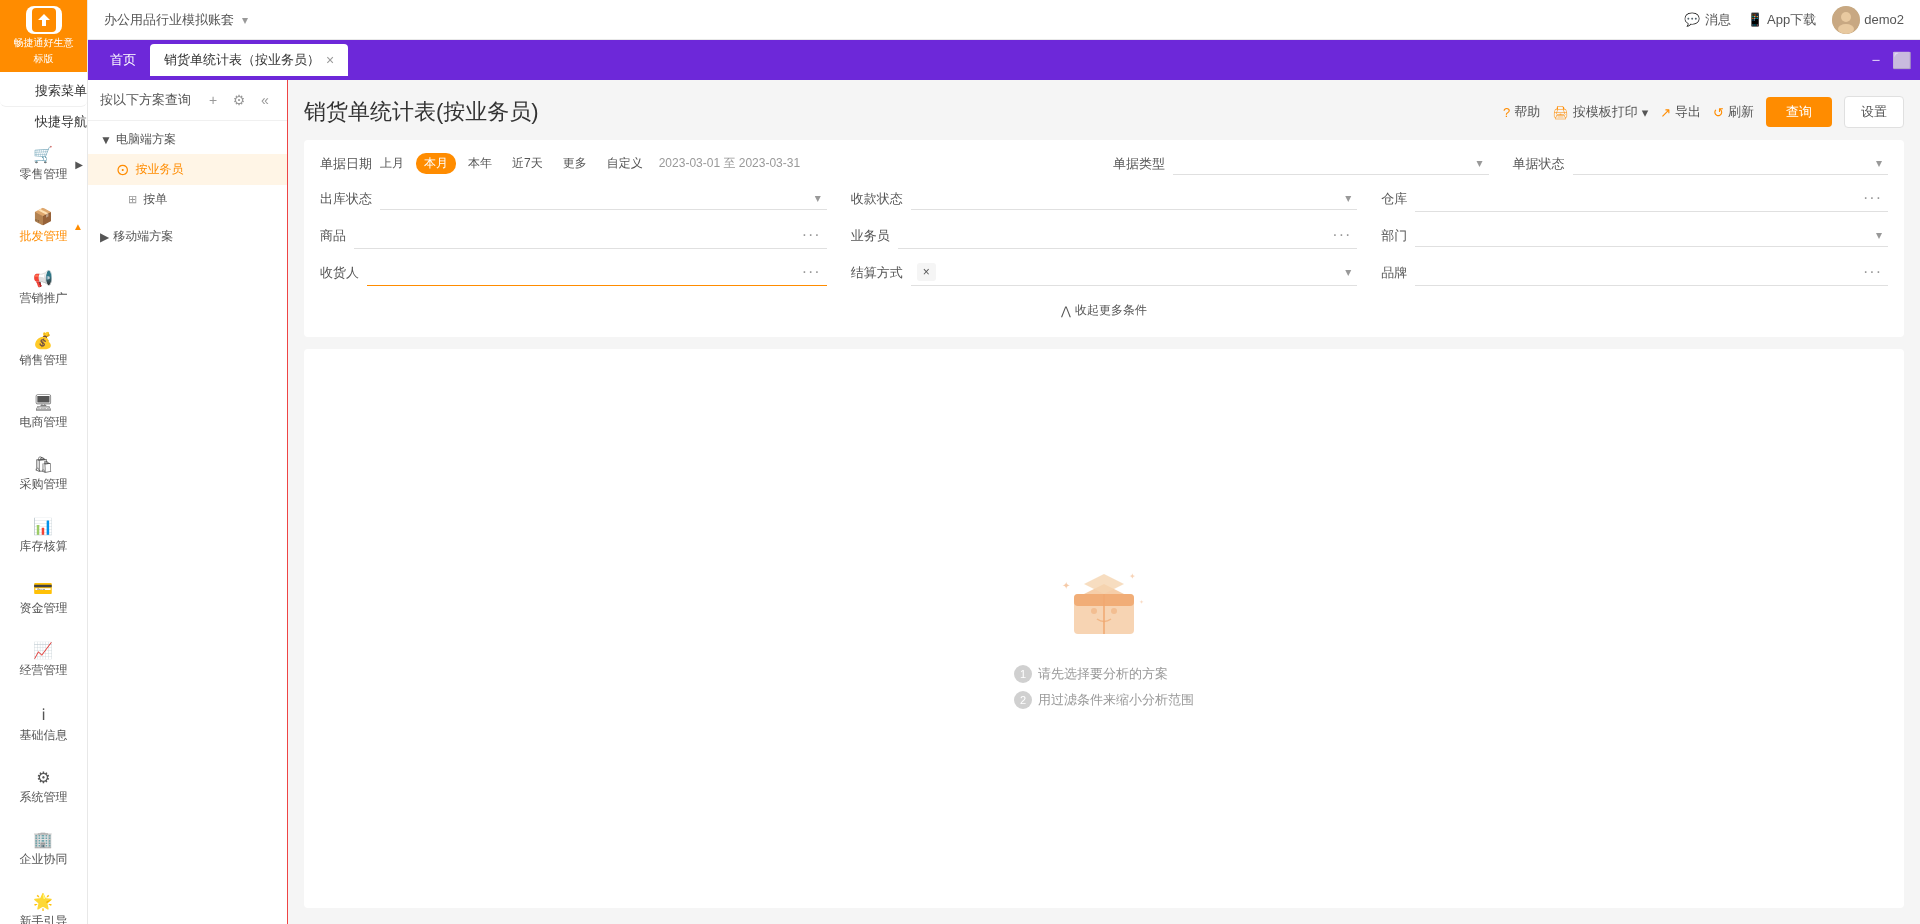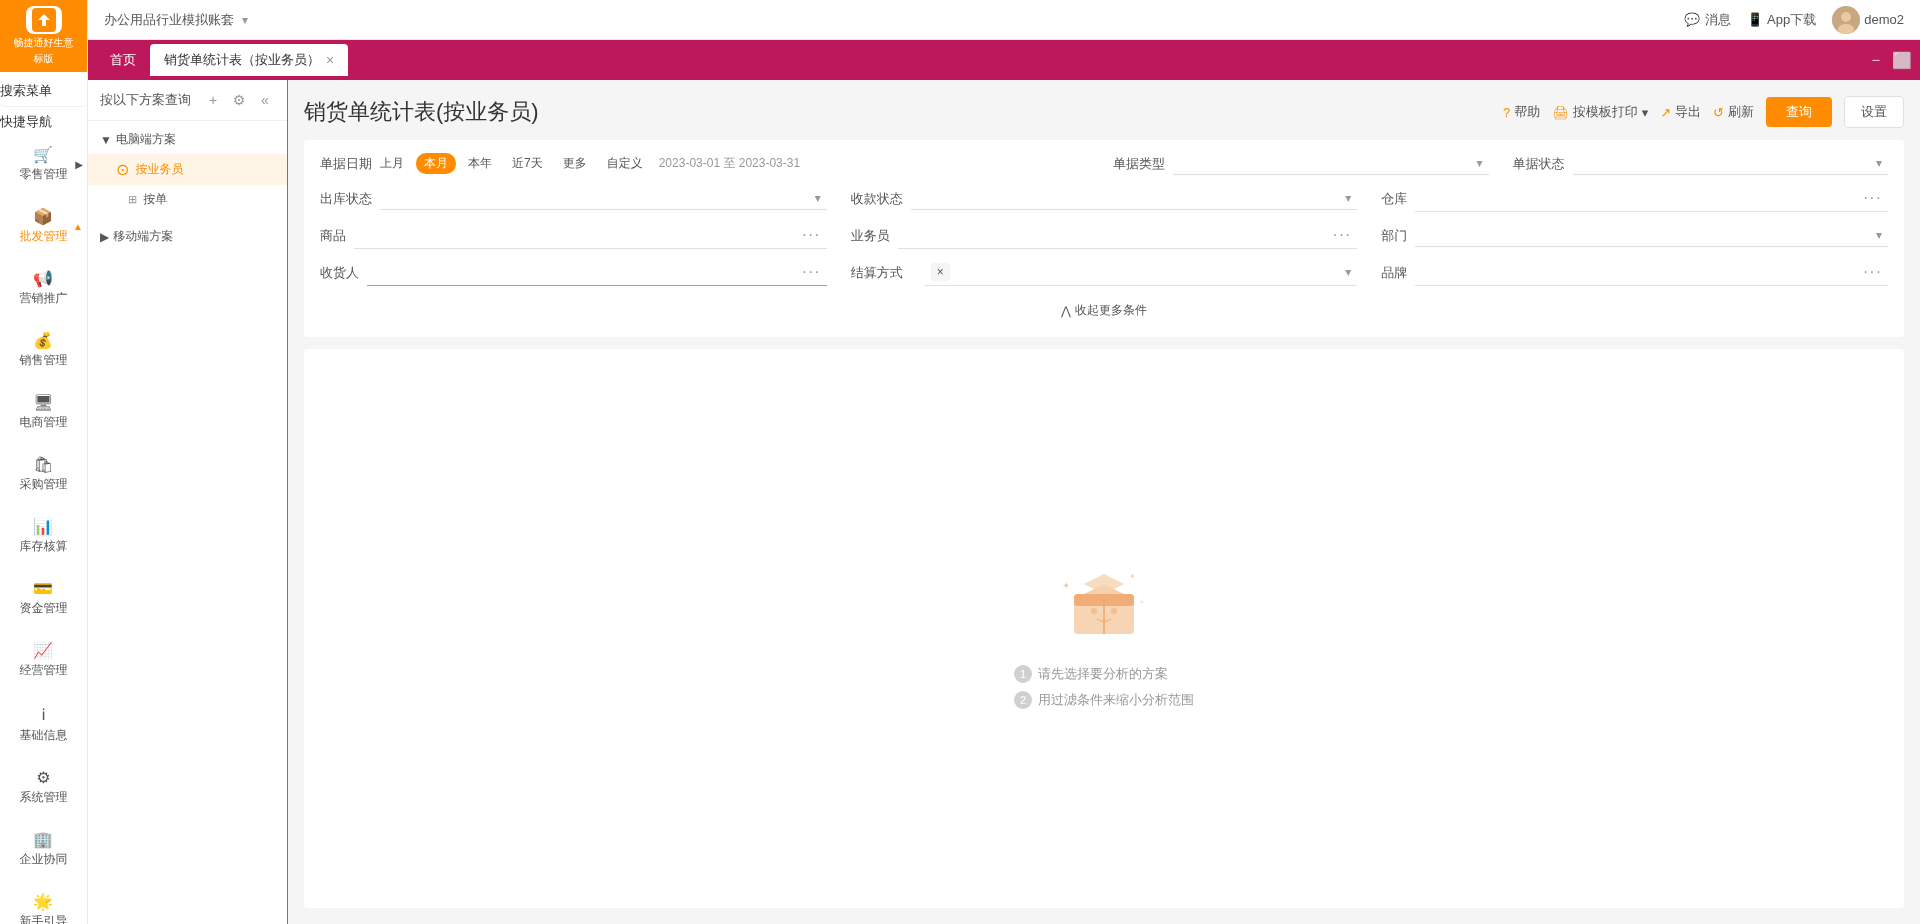--- a/index.html
+++ b/index.html
@@ -4,41 +4,41 @@
   <style>
     * { margin: 0; padding: 0; box-sizing: border-box; }
     body { font-family: 'Microsoft YaHei', sans-serif; font-size: 13px; background: #f0f2f5; color: #333; display: flex; height: 924px; overflow: hidden; }
 
     
     .sidebar { width: 88px; background: #fff; display: flex; flex-direction: column; align-items: center; border-right: 1px solid #e8e8e8; flex-shrink: 0; }
     .sidebar-logo { width: 100%; padding: 8px 6px; background: #ff8c00; display: flex; flex-direction: column; align-items: center; justify-content: center; height: 72px; }
     .sidebar-logo-icon { width: 36px; height: 36px; background: #fff; border-radius: 8px; display: flex; align-items: center; justify-content: center; }
     .sidebar-logo-icon svg { width: 28px; height: 28px; }
     .sidebar-logo-text { color: #fff; font-size: 10px; margin-top: 2px; }
-    .sidebar-search { width: 100%; padding: 10px 0 6px 0; display: flex; flex-direction: column; align-items: flex-start; border-bottom: 1px solid #f0f0f0; border-radius: 6px; }
+    .sidebar-search { width: 100%; padding: 10px 0 6px 0; display: flex; flex-direction: column; align-items: flex-end; border-bottom: 1px solid #f0f0f0; border-radius: 6px; }
     .sidebar-nav { width: 100%; flex: 1; overflow-y: auto; }
     .sidebar-nav-item { width: 100%; display: flex; flex-direction: column; align-items: center; justify-content: center; padding: 12px 0; cursor: pointer; font-size: 12px; color: #555; position: relative; }
     .sidebar-nav-item.active { color: #ff8c00; }
     .sidebar-nav-item .nav-arrow { position: absolute; right: 4px; top: 50%; transform: translateY(-50%); font-size: 10px; }
     .sidebar-nav-item .nav-icon { font-size: 16px; margin-bottom: 2px; }
 
     
     .main { flex: 1; display: flex; flex-direction: column; overflow: hidden; }
 
     
     .topbar { height: 40px; background: #fff; display: flex; align-items: center; justify-content: space-between; padding: 0 16px; border-bottom: 1px solid #e8e8e8; flex-shrink: 0; }
     .topbar-left { display: flex; align-items: center; gap: 8px; }
     .topbar-title { font-size: 13px; color: #555; }
     .topbar-dropdown { font-size: 12px; color: #999; cursor: pointer; }
     .topbar-right { display: flex; align-items: center; gap: 16px; font-size: 13px; color: #555; }
     .topbar-right-item { display: flex; align-items: center; gap: 4px; cursor: pointer; }
     .avatar { width: 28px; height: 28px; border-radius: 50%; background: #d0c0a0; display: flex; align-items: center; justify-content: center; font-size: 12px; color: #fff; overflow: hidden; }
 
     
-    .tabbar { height: 40px; background: #be185d; display: flex; align-items: center; padding: 0 8px; flex-shrink: 0; }
+    .tabbar { height: 40px; background: #6d28d9; display: flex; align-items: center; padding: 0 8px; flex-shrink: 0; }
     .tab { display: flex; align-items: center; gap: 6px; padding: 0 14px; height: 32px; border-radius: 4px 4px 0 0; font-size: 13px; cursor: pointer; color: rgba(255,255,255,0.8); }
     .tab.active { background: #fff; color: #333; border-radius: 4px 4px 0 0; }
     .tab-close { font-size: 14px; color: #999; cursor: pointer; line-height: 1; }
     .tab-home { color: #fff; }
     .tabbar-actions { margin-left: auto; display: flex; align-items: center; gap: 8px; }
     .tabbar-action-btn { color: rgba(255,255,255,0.8); cursor: pointer; font-size: 16px; }
 
     
     .content { flex: 1; display: flex; overflow: hidden; background: #f5f5f5; }
 
@@ -371,21 +371,21 @@
 
         <div class="filter-row">
           <div class="filter-item" style="flex:1;">
             <span class="filter-label">收货人</span>
             <div class="filter-control" style="border-bottom-color:#ff8c00;">
               <span></span>
               <span class="dots">···</span>
             </div>
           </div>
           <div class="filter-divider"></div>
-          <div class="filter-item" style="flex:1;gap:14px;">
+          <div class="filter-item" style="flex:1;">
             <span class="filter-label">结算方式</span>
             <div class="filter-control">
               <span class="tag">
                 <span>×</span>
               </span>
               <span class="arrow">▾</span>
             </div>
           </div>
           <div class="filter-divider"></div>
           <div class="filter-item" style="flex:1;">

